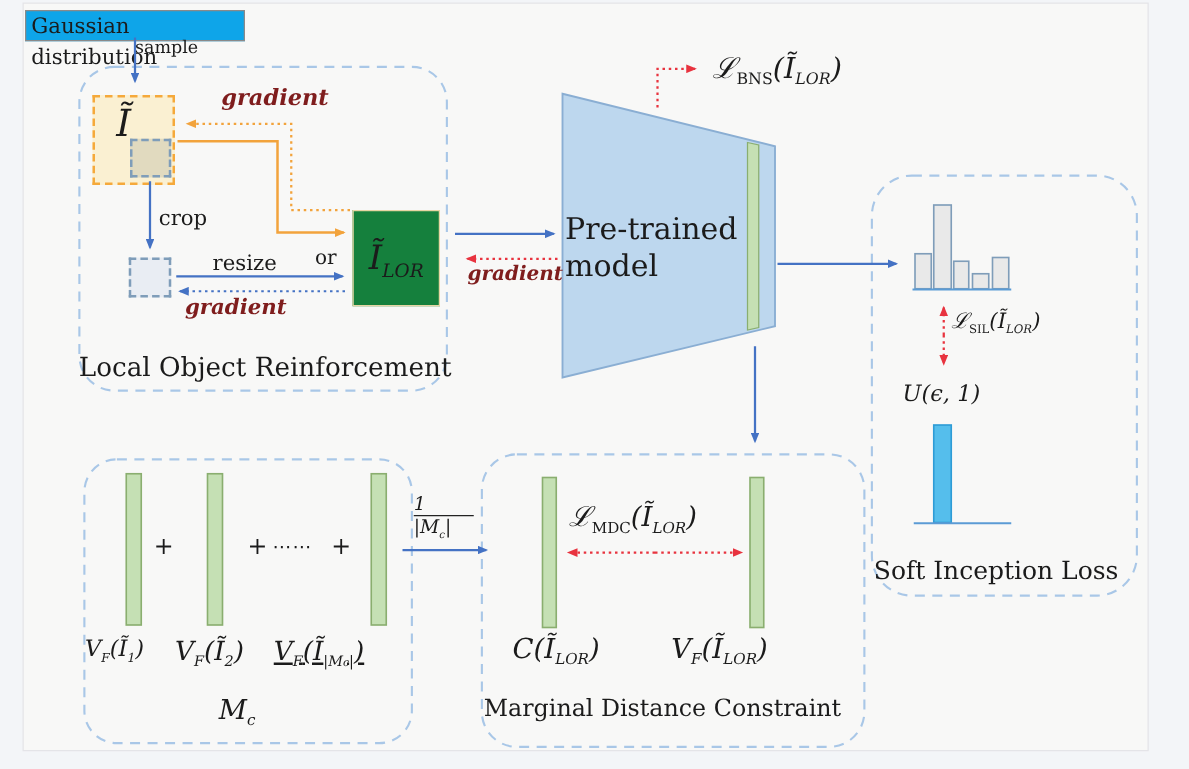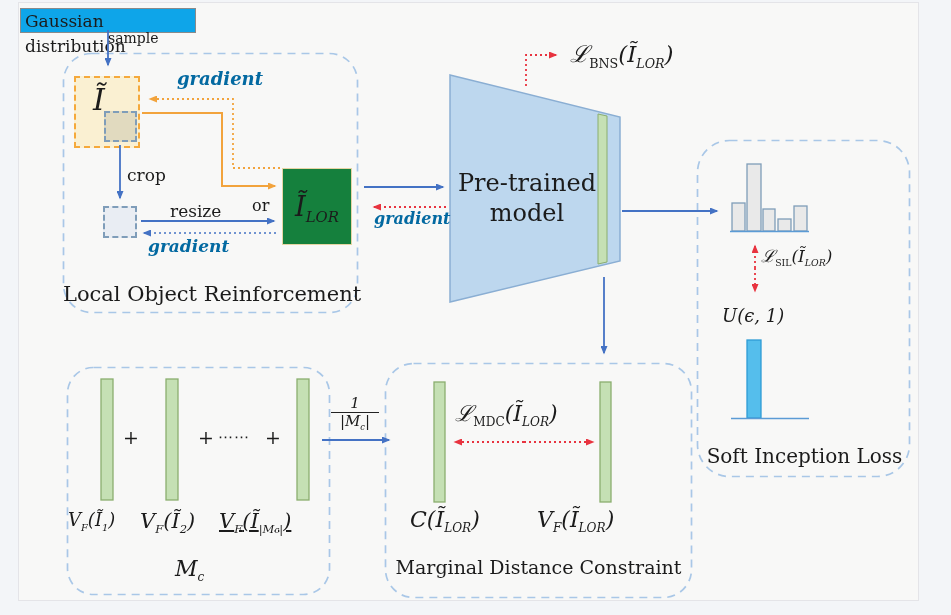--- a/index.html
+++ b/index.html
@@ -5,35 +5,35 @@
   html,body{margin:0;padding:0;background:#f3f5f8;}
   .stage{position:relative;width:951px;height:615px;overflow:hidden;
          font-family:"DejaVu Serif","Liberation Serif",serif;color:#1b1b1b;}
   .panel{position:absolute;left:18px;top:2px;width:899px;height:597px;
          background:#f8f8f7;border:1px solid #e4e4e8;}
   .abs{position:absolute;white-space:nowrap;}
   .math{font-style:italic;}
   .sb{font-size:0.55em;font-style:italic;}
   .us{font-size:0.55em;font-style:normal;}
   sub{line-height:0;}
-  .red{color:#0369a1;font-style:italic;font-weight:600;}
+  .red{color:#7f1d1d;font-style:italic;font-weight:600;}
   .gauss{position:absolute;left:20px;top:8px;width:176px;height:25px;line-height:25px;
          background:#0ea5e9;border:1px solid #8a8a8a;font-size:17px;padding-left:4px;box-sizing:border-box;}
   .ibox{position:absolute;left:74px;top:76px;width:66px;height:72px;
         background:#faf0d2;border:2px dashed #f5a93b;box-sizing:border-box;}
   .itxt{position:absolute;left:17px;top:4px;font-size:30px;}
   .crop1{position:absolute;left:28px;top:33px;width:33px;height:31px;
          background:rgba(170,170,150,0.30);border:2px dashed #7f9db9;box-sizing:border-box;}
   .crop2{position:absolute;left:103px;top:206px;width:34px;height:32px;
          background:#e9edf3;border:2px dashed #7f9db9;box-sizing:border-box;}
   .ilor{position:absolute;left:282px;top:168px;width:70px;height:77px;
         background:#15803d;border:1px solid #e6d5a4;box-sizing:border-box;
         display:flex;align-items:center;justify-content:center;font-size:27px;}
   svg.overlay{position:absolute;left:0;top:0;}
-  .ctr{text-align:center;}
+  .ctr{text-align:left;}
 </style>
 </head>
 <body>
 
 <div class="stage">
 
   <div class="panel"></div>
 
   <div class="gauss">
     <span>Gaussian distribution</span>

